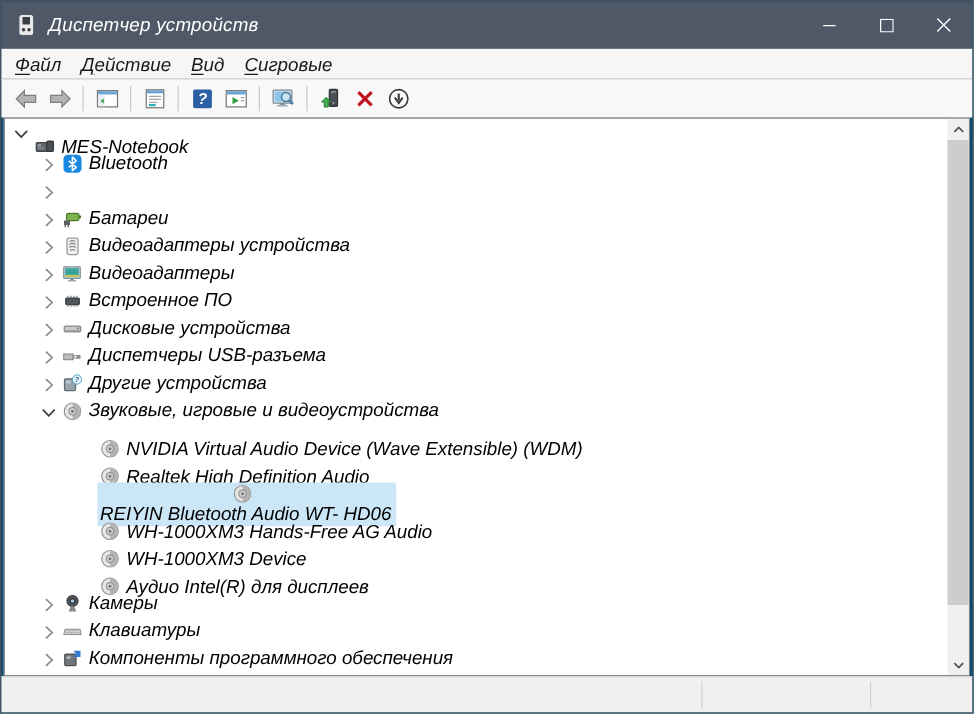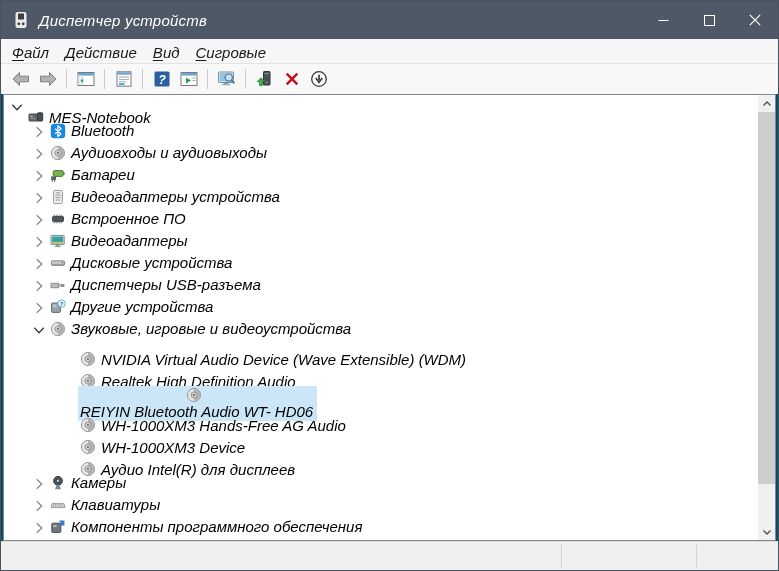--- a/index.html
+++ b/index.html
@@ -280,31 +280,20 @@
             </span>
             <span>Bluetooth</span>
           </span>
         </div>
         <div class="tree-row lv1">
           <span class="chev">
             <svg viewBox="0 0 16 16">
               <path d="M6 3.8 L10.4 8 L6 12.2" fill="none" stroke="#8a8a8a" stroke-width="1.2"></path>
             </svg>
           </span>
-          <span class="row-content">
-            <span class="dev-icon">
-              <svg viewBox="0 0 16 16">
-                <circle cx="8" cy="8" r="6.6" fill="#e6e6e6" stroke="#8f8f8f" stroke-width="0.9"></circle>
-                <path d="M8 1.4 A6.6 6.6 0 0 1 8 14.6 Z" fill="#b4b4b4"></path>
-                <circle cx="8" cy="8" r="3.1" fill="#cdcdcd" stroke="#8a8a8a" stroke-width="0.8"></circle>
-                <circle cx="8" cy="8" r="1.1" fill="#6e6e6e"></circle>
-              </svg>
-            </span>
-            <span>Аудиовходы и аудиовыходы</span>
-          </span>
         </div>
         <div class="tree-row lv1">
           <span class="chev">
             <svg viewBox="0 0 16 16">
               <path d="M6 3.8 L10.4 8 L6 12.2" fill="none" stroke="#8a8a8a" stroke-width="1.2"></path>
             </svg>
           </span>
           <span class="row-content">
             <span class="dev-icon">
               <svg viewBox="0 0 16 16">
@@ -324,36 +313,20 @@
             </svg>
           </span>
           <span class="row-content">
             <span class="dev-icon">
               <svg viewBox="0 0 16 16">
                 <rect x="3.6" y="1.4" width="8.8" height="13.2" rx="1.4" fill="#f0f0f0" stroke="#9a9a9a"></rect>
                 <path d="M5.8 4.2 Q8 2.8 10.2 4.2 M5.4 6.6 Q8 4.8 10.6 6.6 M5.4 9 Q8 7.2 10.6 9 M5.8 11.4 Q8 10 10.2 11.4" fill="none" stroke="#8a8a8a" stroke-width="0.9"></path>
               </svg>
             </span>
             <span>Видеоадаптеры устройства</span>
-          </span>
-        </div>
-        <div class="tree-row lv1">
-          <span class="chev">
-            <svg viewBox="0 0 16 16">
-              <path d="M6 3.8 L10.4 8 L6 12.2" fill="none" stroke="#8a8a8a" stroke-width="1.2"></path>
-            </svg>
-          </span>
-          <span class="row-content">
-            <span class="dev-icon">
-              <svg viewBox="0 0 16 16">
-                <rect x="2.6" y="5.4" width="10.8" height="5.2" rx="0.8" fill="#50555a" stroke="#34383c"></rect>
-                <path d="M4.4 5.4 V3.6 M6.8 5.4 V3.6 M9.2 5.4 V3.6 M11.6 5.4 V3.6 M4.4 10.6 V12.4 M6.8 10.6 V12.4 M9.2 10.6 V12.4 M11.6 10.6 V12.4" stroke="#7d8287" stroke-width="1"></path>
-              </svg>
-            </span>
-            <span>Встроенное ПО</span>
           </span>
         </div>
         <div class="tree-row lv1">
           <span class="chev">
             <svg viewBox="0 0 16 16">
               <path d="M6 3.8 L10.4 8 L6 12.2" fill="none" stroke="#8a8a8a" stroke-width="1.2"></path>
             </svg>
           </span>
           <span class="row-content">
             <span class="dev-icon">
@@ -370,20 +343,36 @@
         </div>
         <div class="tree-row lv1">
           <span class="chev">
             <svg viewBox="0 0 16 16">
               <path d="M6 3.8 L10.4 8 L6 12.2" fill="none" stroke="#8a8a8a" stroke-width="1.2"></path>
             </svg>
           </span>
           <span class="row-content">
             <span class="dev-icon">
               <svg viewBox="0 0 16 16">
+                <rect x="2.6" y="5.4" width="10.8" height="5.2" rx="0.8" fill="#50555a" stroke="#34383c"></rect>
+                <path d="M4.4 5.4 V3.6 M6.8 5.4 V3.6 M9.2 5.4 V3.6 M11.6 5.4 V3.6 M4.4 10.6 V12.4 M6.8 10.6 V12.4 M9.2 10.6 V12.4 M11.6 10.6 V12.4" stroke="#7d8287" stroke-width="1"></path>
+              </svg>
+            </span>
+            <span>Встроенное ПО</span>
+          </span>
+        </div>
+        <div class="tree-row lv1">
+          <span class="chev">
+            <svg viewBox="0 0 16 16">
+              <path d="M6 3.8 L10.4 8 L6 12.2" fill="none" stroke="#8a8a8a" stroke-width="1.2"></path>
+            </svg>
+          </span>
+          <span class="row-content">
+            <span class="dev-icon">
+              <svg viewBox="0 0 16 16">
                 <rect x="1.4" y="5.8" width="13.2" height="4.6" rx="1" fill="#c9c9c9" stroke="#8a8a8a"></rect>
                 <rect x="1.8" y="9" width="12.4" height="1.1" fill="#9e9e9e"></rect>
                 <circle cx="12.6" cy="7.6" r="0.8" fill="#6f6f6f"></circle>
               </svg>
             </span>
             <span>Дисковые устройства</span>
           </span>
         </div>
         <div class="tree-row lv1">
           <span class="chev">

